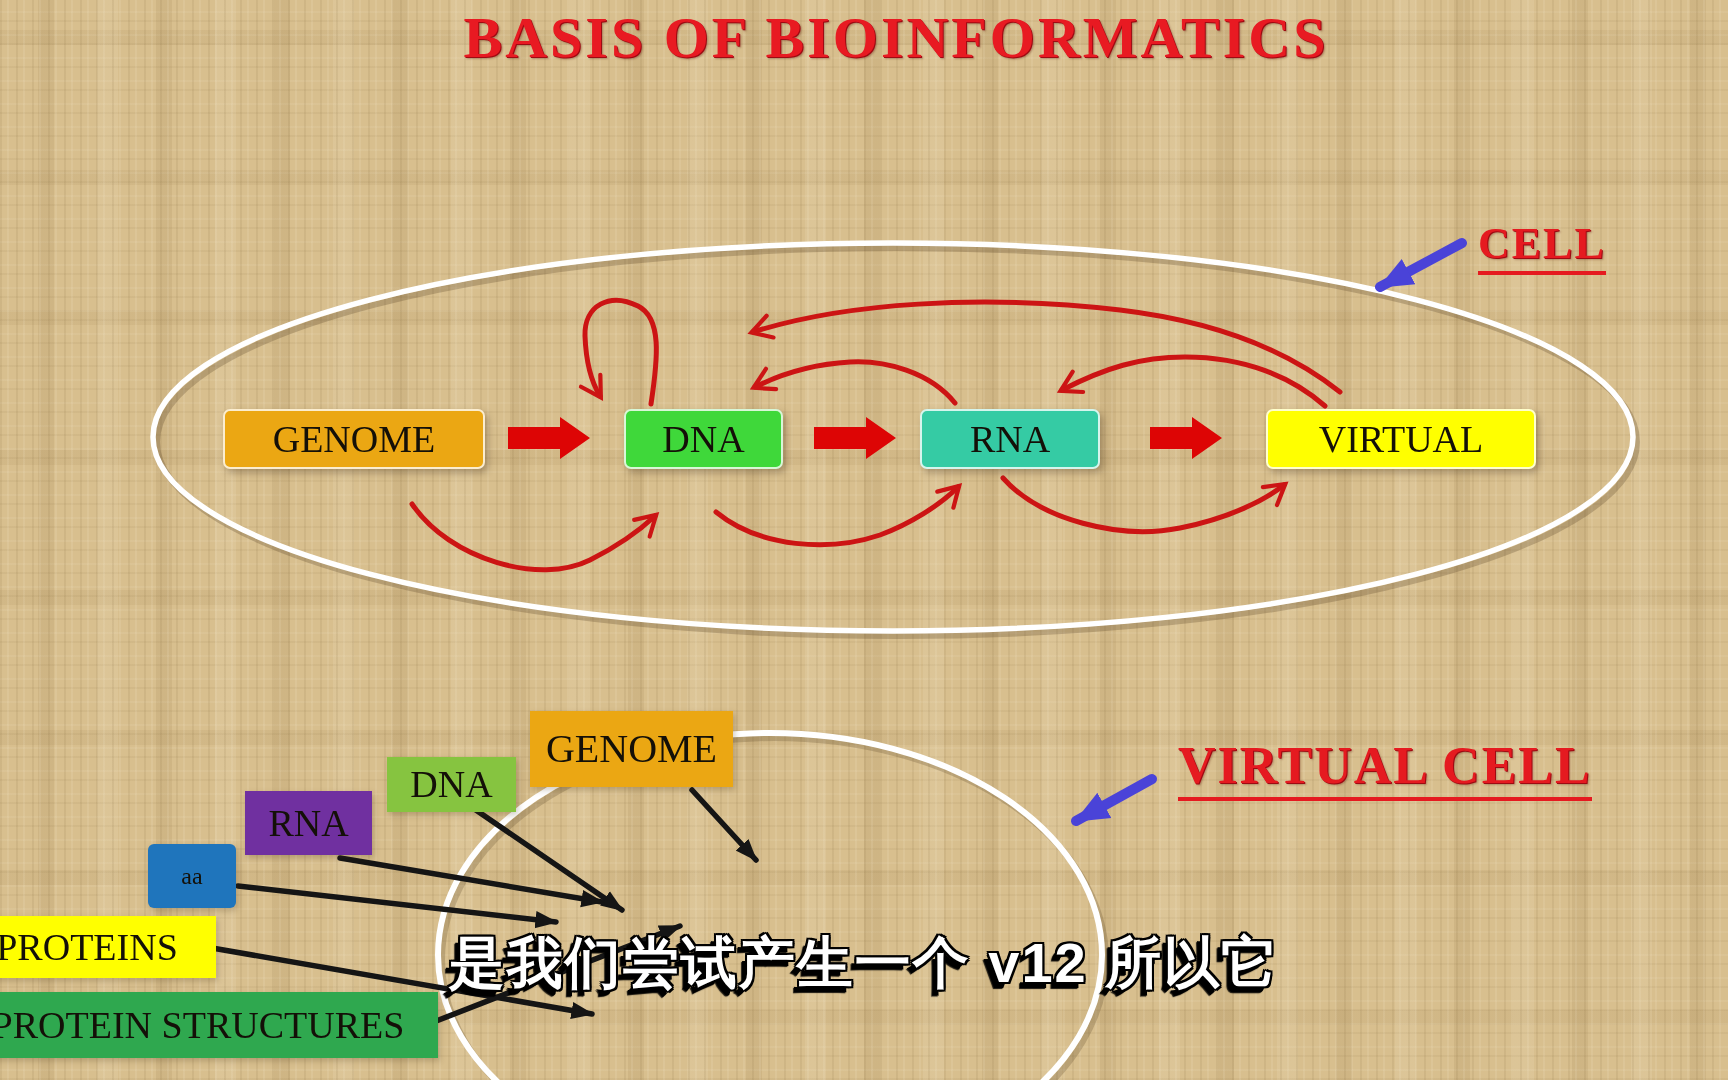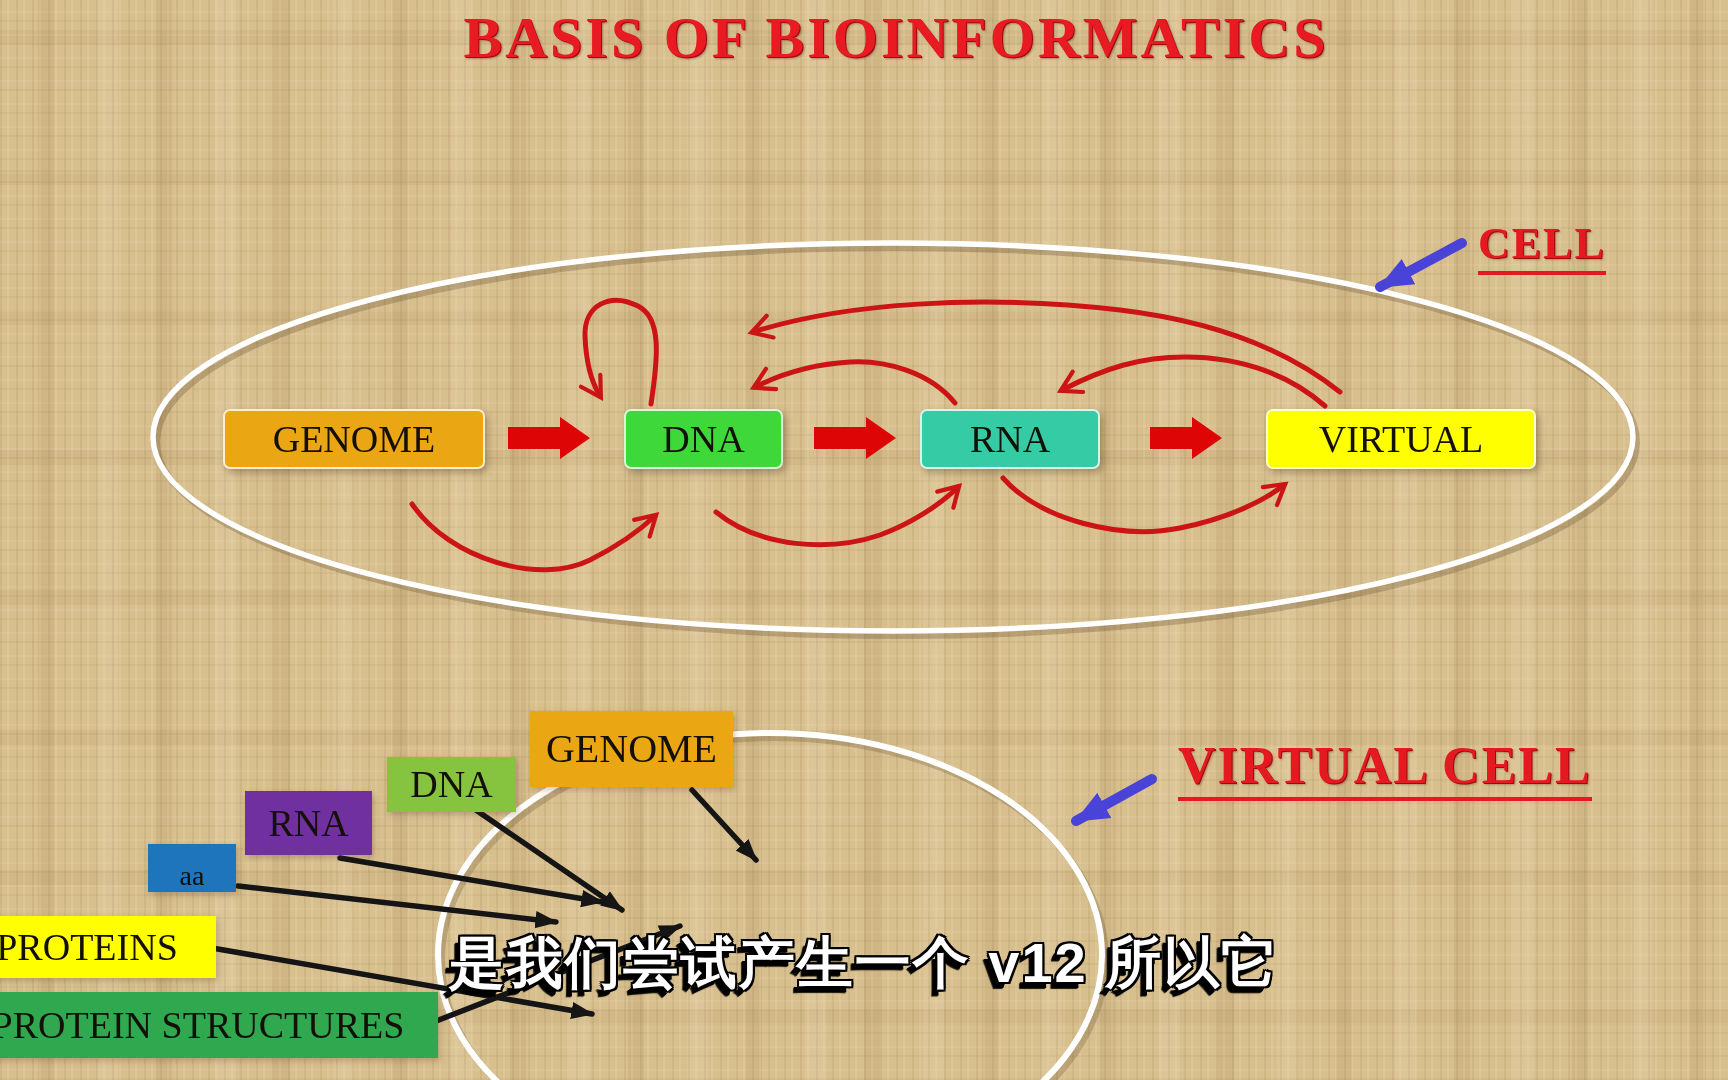--- a/index.html
+++ b/index.html
@@ -107,19 +107,19 @@
   <div class="box bordered" style="left:624px;top:409px;width:155px;height:56px;line-height:56px;background:#3FD83A;">DNA</div>
   <div class="box bordered" style="left:920px;top:409px;width:176px;height:56px;line-height:56px;background:#35CBA4;">RNA</div>
   <div class="box bordered" style="left:1266px;top:409px;width:266px;height:56px;line-height:56px;background:#FFFF00;">VIRTUAL</div>
 
   <div class="calloutlabel" style="left:1478px;top:218px;font-size:44px;">CELL</div>
   <div class="calloutlabel" style="left:1178px;top:736px;font-size:52px;">VIRTUAL CELL</div>
 
   <div class="box flat" style="left:530px;top:711px;width:203px;height:76px;line-height:76px;font-size:40px;background:#EBA713;">GENOME</div>
   <div class="box flat" style="left:387px;top:757px;width:129px;height:55px;line-height:55px;background:#86C440;">DNA</div>
   <div class="box flat" style="left:245px;top:791px;width:127px;height:64px;line-height:64px;background:#7030A0;">RNA</div>
-  <div class="box flat" style="left:148px;top:844px;width:88px;height:48px;line-height:64px;font-size:28px;background:#1F75BC;">aa</div>
+  <div class="box flat" style="left:148px;top:844px;width:88px;height:64px;line-height:64px;font-size:24px;background:#1F75BC;border-radius:6px;">aa</div>
   <div class="box flat" style="left:-42px;top:916px;width:258px;height:62px;line-height:62px;background:#FFFF00;">PROTEINS</div>
   <div class="box flat" style="left:-42px;top:992px;width:480px;height:66px;line-height:66px;background:#2FA84F;">PROTEIN STRUCTURES</div>
 
   <div class="caption">是我们尝试产生一个 v12 所以它</div>
 
 </div>
 
 </body></html>

